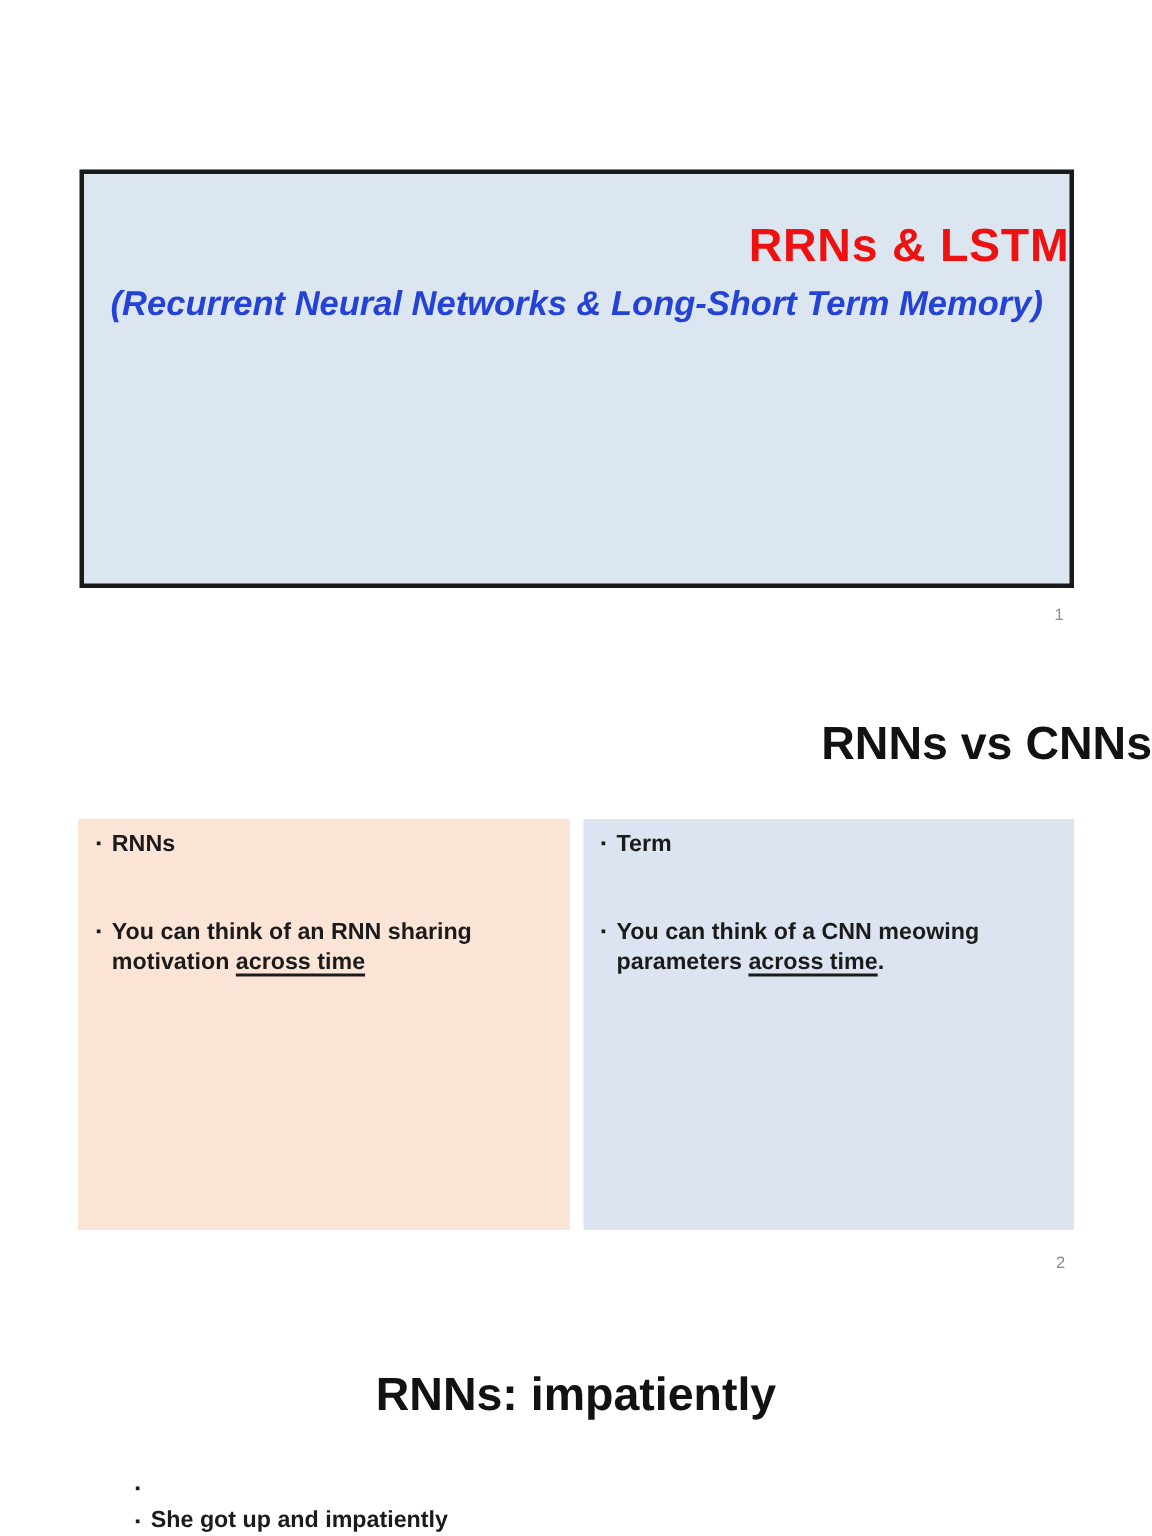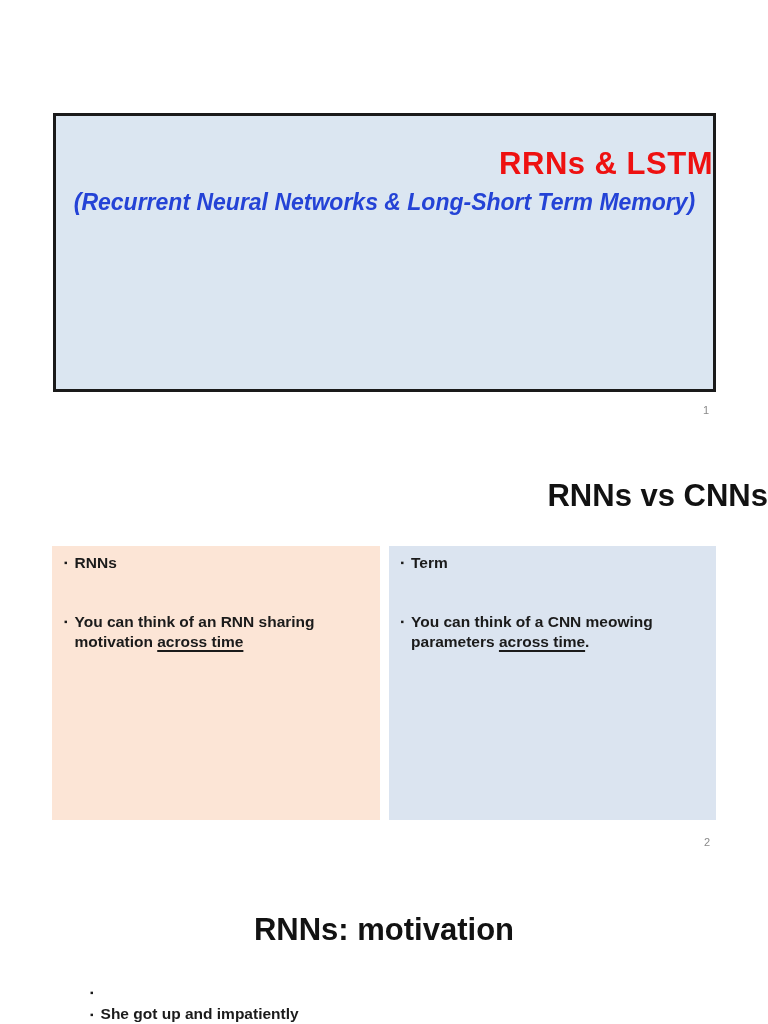--- a/index.html
+++ b/index.html
@@ -88,21 +88,21 @@
         <span class="bullet-text">Term</span>
       </div>
       <div class="bullet-row row-gap">
         <span class="bullet-glyph">▪</span>
         <span class="bullet-text"><span>You can think of a CNN meowing parameters </span><span class="ul">across time</span><span>.</span></span>
       </div>
     </div>
   </div>
   <div class="pagenum pagenum-2">2</div>
 
-  <div class="slide3-title">RNNs: motivation</div>
+  <div class="slide3-title">RNNs: impatiently</div>
 
   <div class="slide3-bullets">
     <div class="bullet-row">
       <span class="bullet-glyph">▪</span>
     </div>
     <div class="bullet-row">
       <span class="bullet-glyph">▪</span>
       <span class="bullet-text">She got up and impatiently climbed on the chair, meowing for food.</span>
     </div>
   </div>

